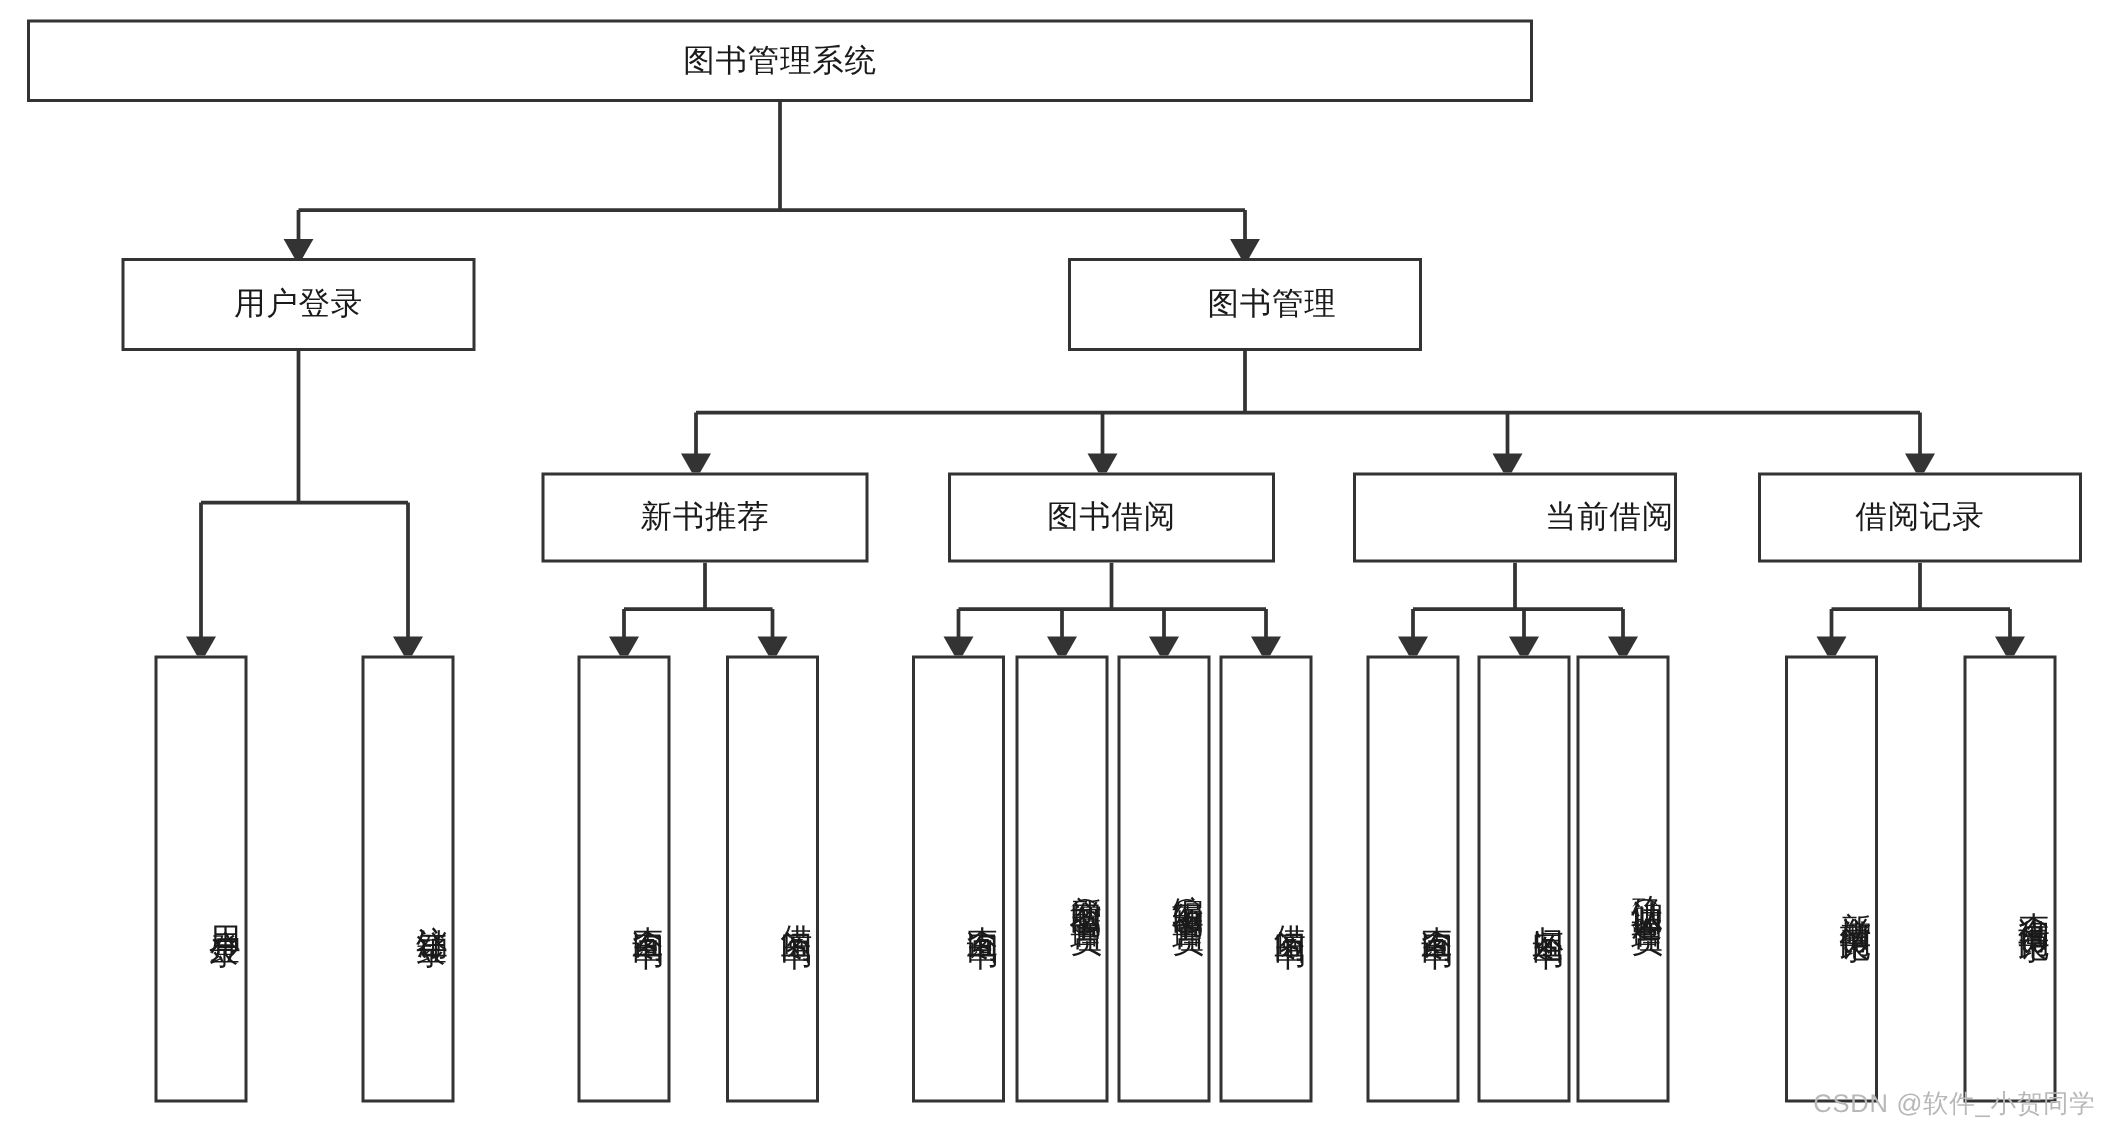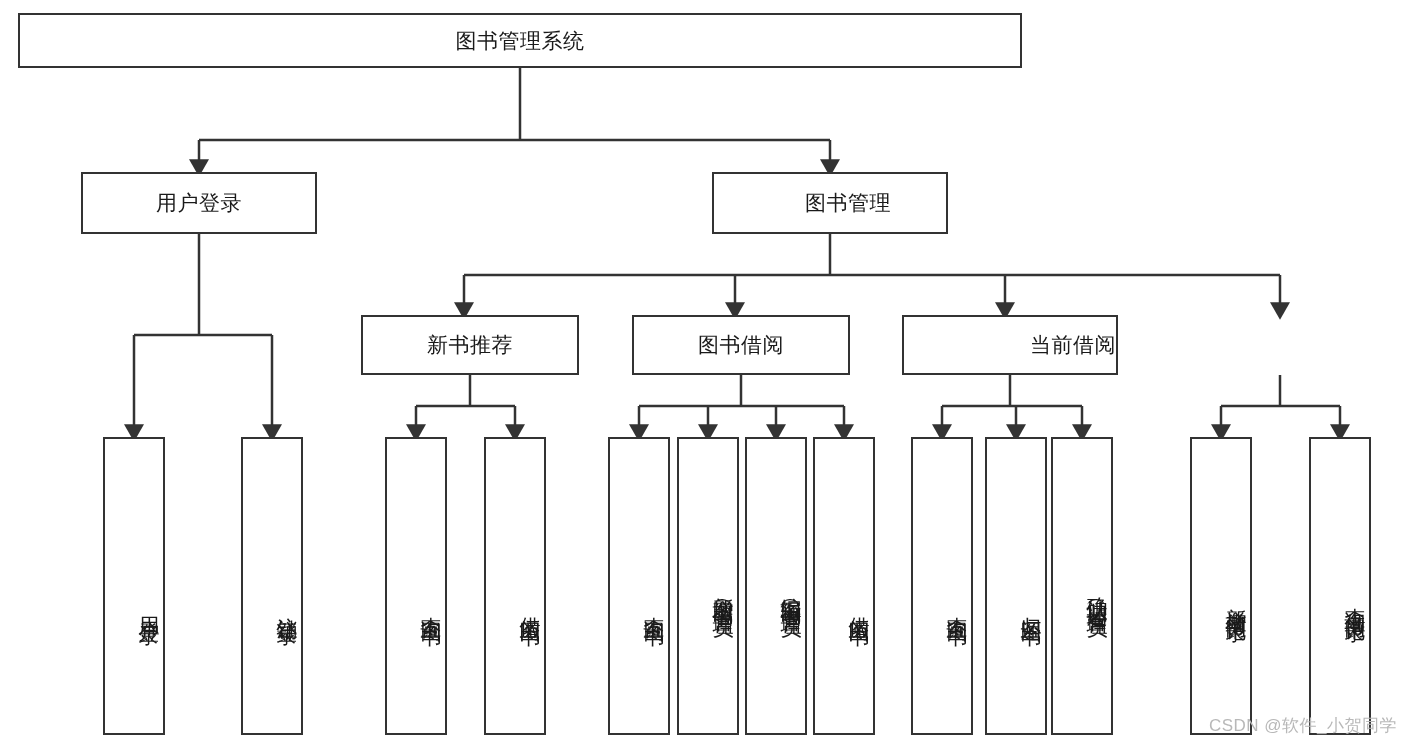--- a/index.html
+++ b/index.html
@@ -53,21 +53,21 @@
     text-align: left;
   }
   .node.vert .vtext {
     display: block;
     writing-mode: vertical-rl;
     text-orientation: upright;
   }
   #watermark {
     position: absolute;
     right: 8px;
-    bottom: 10px;
+    bottom: 0;
     font-size: 17px;
     color: #b8b8b8;
     white-space: nowrap;
     letter-spacing: 0.5px;
   }
 </style>
 </head>
 <body>
 
 <div id="canvas">
@@ -147,20 +147,23 @@
 
   <div class="node horiz" style="left:361px; top:315px; width:218px; height:60px;">
     <span>新书推荐</span>
   </div>
   <div class="node horiz" style="left:632px; top:315px; width:218px; height:60px;">
     <span>图书借阅</span>
   </div>
   <div class="node horiz" style="left:902px; top:315px; width:216px; height:60px;justify-content:flex-end;">
     <span>当前借阅</span>
   </div>
+  <div class="node horiz" style="left:1172px; top:315px; width:216px; height:60px;">
+    <span>借阅记录</span>
+  </div>
 
   <div class="node vert" style="left:103px; top:437px; width:62px; height:298px;">
     <span class="vtext">用户登录</span>
   </div>
   <div class="node vert" style="left:241px; top:437px; width:62px; height:298px;">
     <span class="vtext">注销登录</span>
   </div>
   <div class="node vert" style="left:385px; top:437px; width:62px; height:298px;">
     <span class="vtext">查询图书</span>
   </div>

